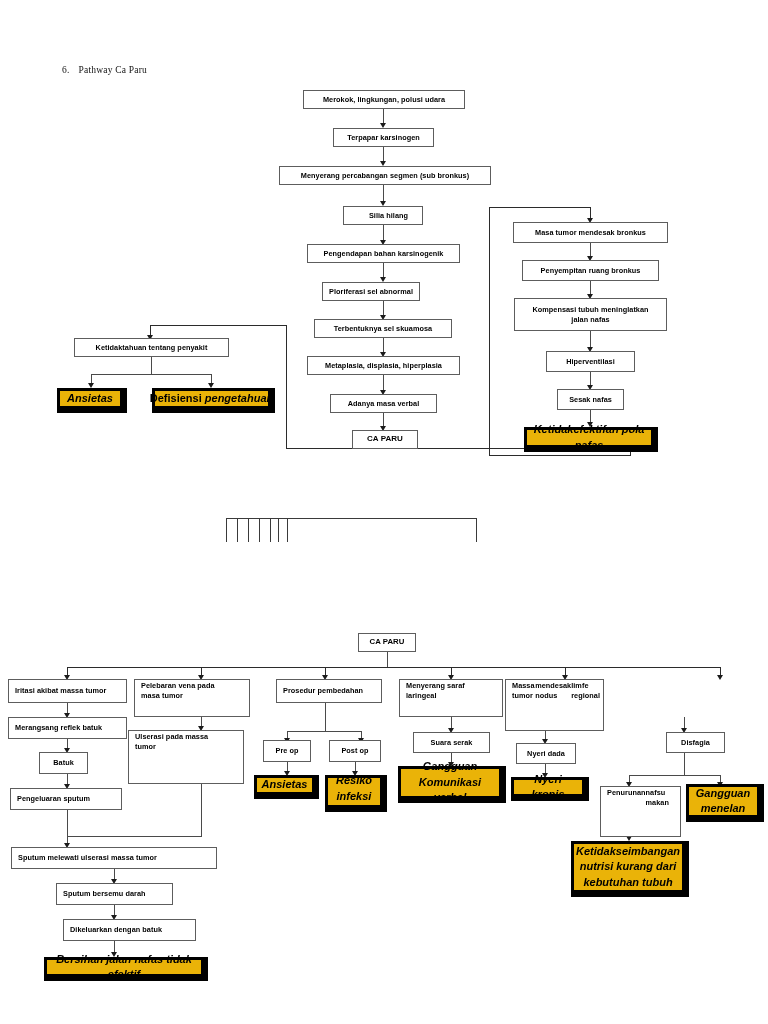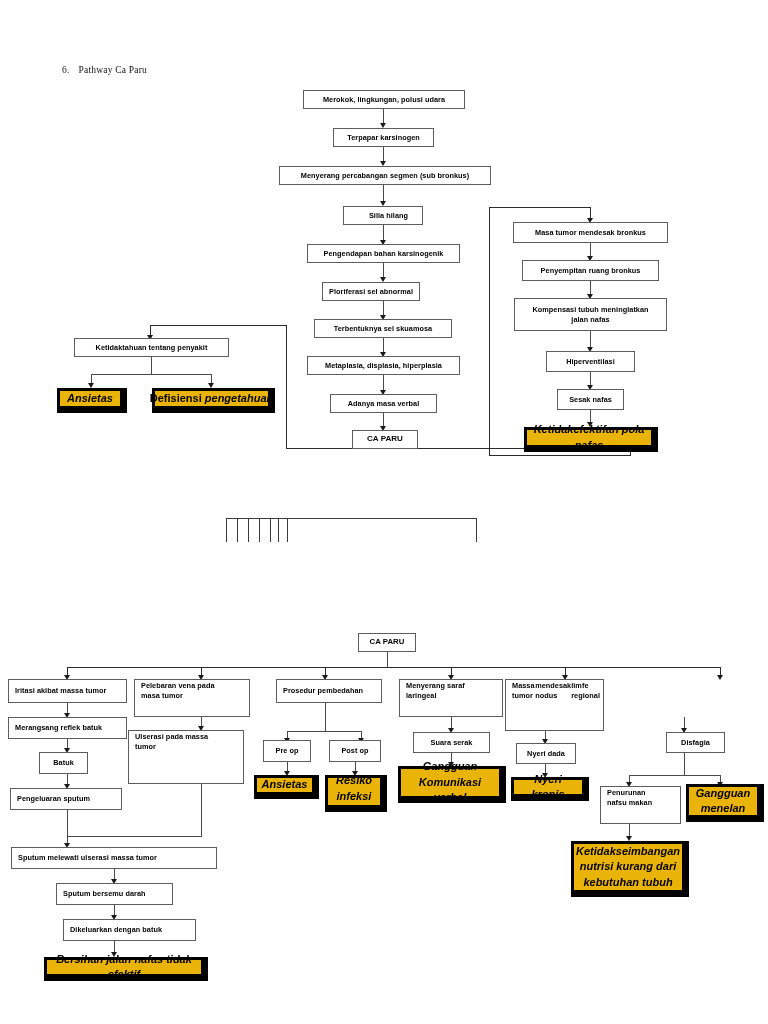--- a/index.html
+++ b/index.html
@@ -308,21 +308,21 @@
   <div class="arw" style="left:681px;top:728px;"></div>
 
   <div class="node" style="left:666px;top:732px;width:59px;height:21px;">Disfagia</div>
   <div class="ln v" style="left:684px;top:753px;height:22px;"></div>
   <div class="ln h" style="left:629px;top:775px;width:91px;"></div>
   <div class="ln v" style="left:629px;top:775px;height:9px;"></div>
   <div class="ln v" style="left:720px;top:775px;height:9px;"></div>
   <div class="arw" style="left:626px;top:782px;"></div>
   <div class="arw" style="left:717px;top:782px;"></div>
 
-  <div class="node left" style="left:600px;top:786px;width:81px;height:38px;flex-direction:column;align-items:flex-start;">
+  <div class="node left" style="left:600px;top:786px;width:81px;height:51px;flex-direction:row;align-items:flex-start;">
     <span class="ml">Penurunan</span>
     <span class="ml">nafsu makan</span>
   </div>
 
   <div class="diag" style="left:686px;top:784px;width:78px;height:38px;">
     <div class="inner" style="flex-direction:column;">
       <span class="ml">Gangguan</span>
       <span class="ml">menelan</span>
     </div>
   </div>

